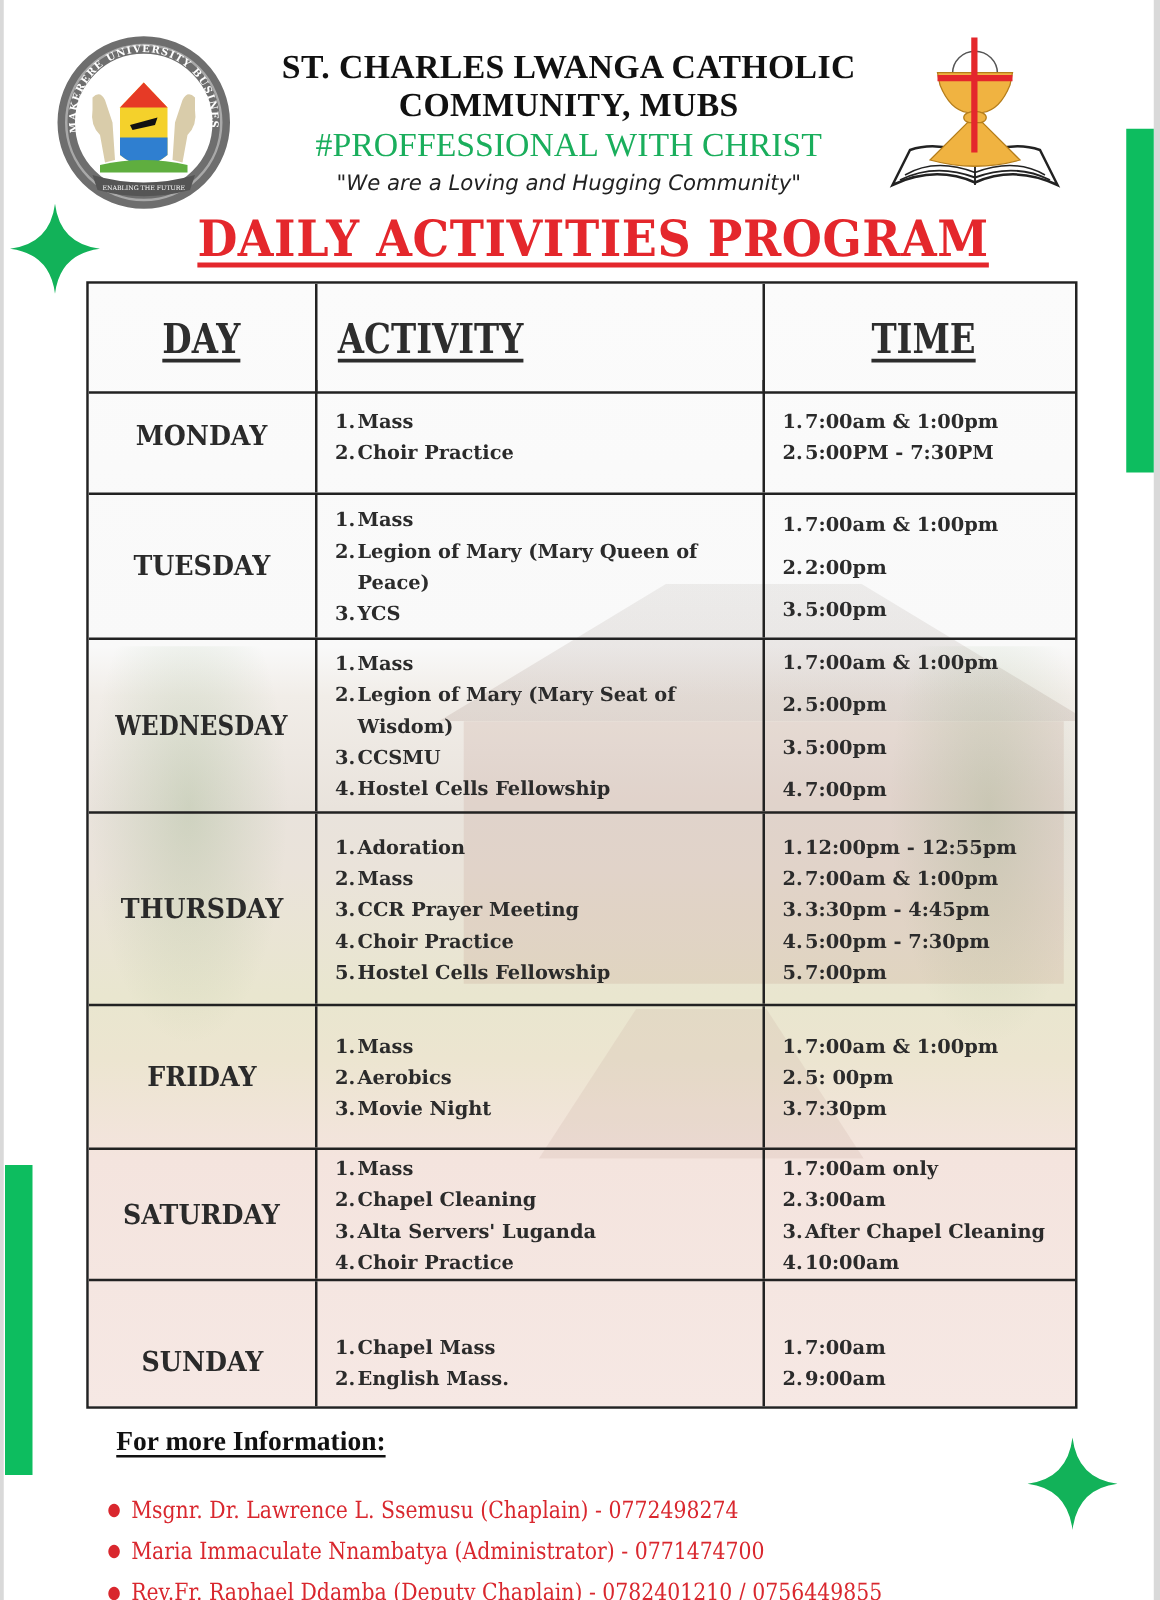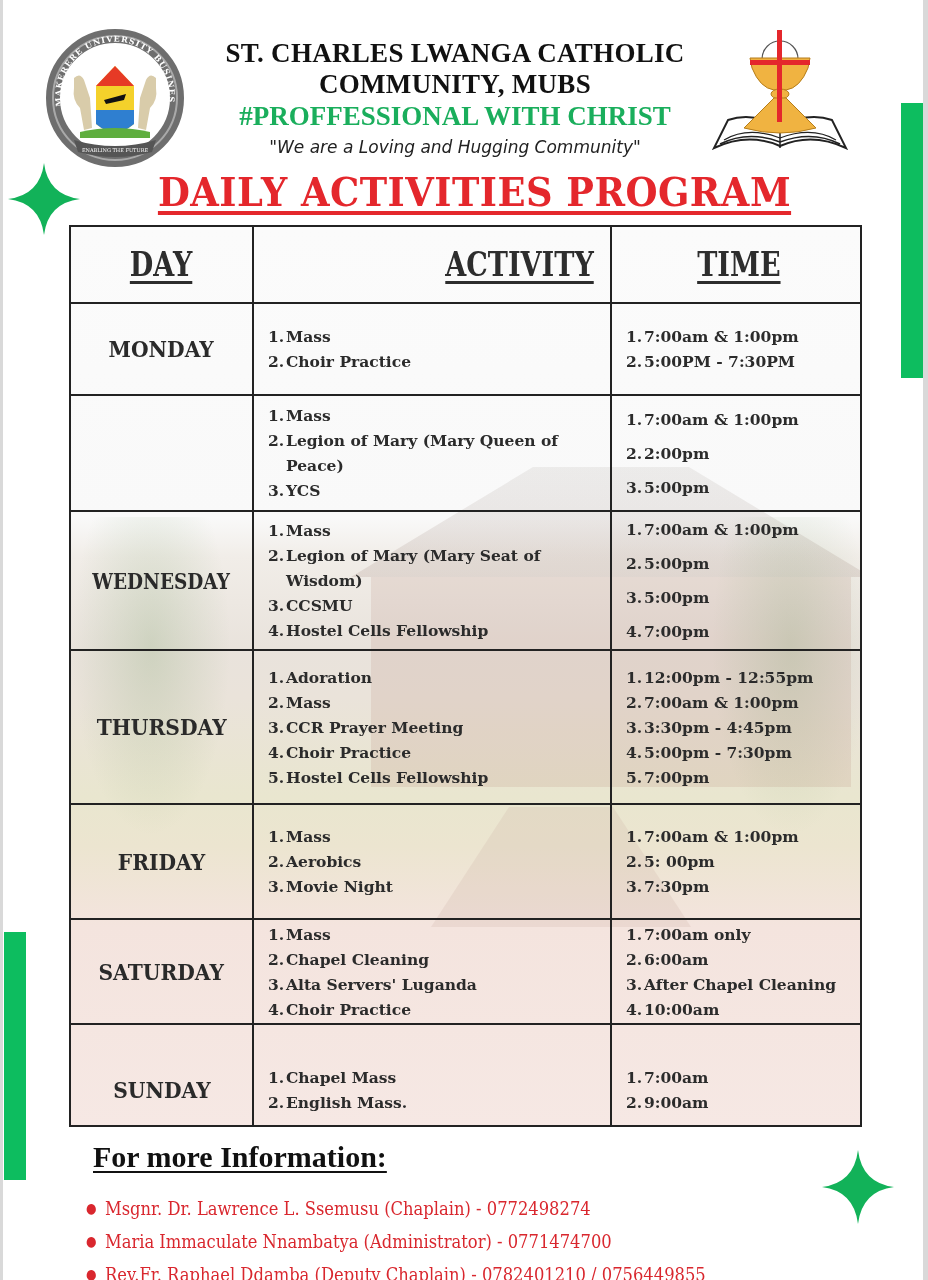--- a/index.html
+++ b/index.html
@@ -16,21 +16,21 @@
 
   .logo-left { position: absolute; left: 44px; top: 28px; width: 142px; height: 140px; }
   .logo-right { position: absolute; left: 708px; top: 24px; width: 144px; height: 132px; }
 
   .header { position: absolute; left: 190px; top: 38px; width: 530px; text-align: center; }
   .title-line {
     font-family: "Liberation Serif", serif; font-weight: bold; font-size: 27px;
     line-height: 31px; color: #111; letter-spacing: 0.3px;
   }
   .hashtag {
-    font-family: "Liberation Serif", serif; font-weight: bold; font-size: 27px;
+    font-family: "Liberation Serif", serif; font-weight: normal; font-size: 27px;
     line-height: 30px; color: #1aae5c; margin-top: 1px;
   }
   .slogan {
     font-family: "DejaVu Sans", sans-serif; font-style: italic; font-size: 17px;
     color: #222; margin-top: 6px; font-weight: normal;
   }
   .program-title {
     position: absolute; left: 112px; top: 168px; width: 725px; text-align: center;
     font-family: "DejaVu Serif", serif; font-weight: bold; font-size: 40px;
     letter-spacing: 0.5px; color: #e4272c; text-decoration: underline;
@@ -101,21 +101,21 @@
   }
   ol.items li { display: flex; }
   ol.items li .n { width: 18px; flex: none; }
   ol.items li .t { flex: 1; }
   ol.items.loose li { margin-bottom: 9px; }
   ol.items.loose li:last-child { margin-bottom: 0; }
 
   
   .info-title {
     position: absolute; left: 93px; top: 1140px;
-    font-family: "Liberation Serif", serif; font-weight: bold; font-size: 30px;
+    font-family: "Liberation Serif", serif; font-weight: bold; font-size: 22px;
     color: #111; text-decoration: underline; text-decoration-thickness: 2px;
     text-underline-offset: 4px;
   }
   .contacts { position: absolute; left: 74px; top: 1180px; margin: 12px; padding: 0; list-style: none; }
   .contacts li {
     font-family: "DejaVu Serif", serif; font-size: 19px; color: #d9272e;
     line-height: 33px; white-space: nowrap; transform: scaleX(0.86); transform-origin: left;
   }
   .contacts li .bullet { display: inline-block; width: 22px; font-size: 14px; vertical-align: 2px; }
 </style>
@@ -182,27 +182,27 @@
 
 <div class="table">
   <div class="table-bg">
     <div class="bg-roof"></div>
     <div class="bg-wall"></div>
     <div class="bg-tree1"></div>
     <div class="bg-tree2"></div>
     <div class="bg-path"></div>
   </div>
 
-  <div class="row" style="top:0;height:77px;">
+  <div class="row" style="top:0;height:88px;">
     <div class="vline a"></div>
       <div class="vline b"></div>
     <div class="cell day">
         <span class="head-text">DAY</span>
       </div>
-    <div class="cell act" style="justify-content:flex-end;padding-left:0;">
+    <div class="cell act" style="justify-content:flex-start;padding-left:0;">
         <span class="head-text">ACTIVITY</span>
       </div>
     <div class="cell time" style="justify-content:center;padding-left:4px;">
         <span class="head-text">TIME</span>
       </div>
   </div>
 
   <div class="row" style="top:77px;height:92px;padding-left:32px;">
     <div class="vline a"></div>
       <div class="vline b"></div>
@@ -231,20 +231,23 @@
             <span class="n">2.</span>
             <span class="t">5:00PM - 7:30PM</span>
           </li>
     </ol>
       </div>
   </div>
 
   <div class="row" style="top:169px;height:116px;">
     <div class="vline a"></div>
       <div class="vline b"></div>
+    <div class="cell day">
+        <span class="day-text">TUESDAY</span>
+      </div>
     <div class="cell act">
         <ol class="items">
       <li>
             <span class="n">1.</span>
             <span class="t">Mass</span>
           </li>
       <li>
             <span class="n">2.</span>
             <span class="t">Legion of Mary (Mary Queen of Peace)</span>
           </li>
@@ -443,21 +446,21 @@
     </ol>
       </div>
     <div class="cell time">
         <ol class="items">
       <li>
             <span class="n">1.</span>
             <span class="t">7:00am only</span>
           </li>
       <li>
             <span class="n">2.</span>
-            <span class="t">6:00am</span>
+            <span class="t">3:00am</span>
           </li>
       <li>
             <span class="n">3.</span>
             <span class="t">After Chapel Cleaning</span>
           </li>
       <li>
             <span class="n">4.</span>
             <span class="t">10:00am</span>
           </li>
     </ol>

